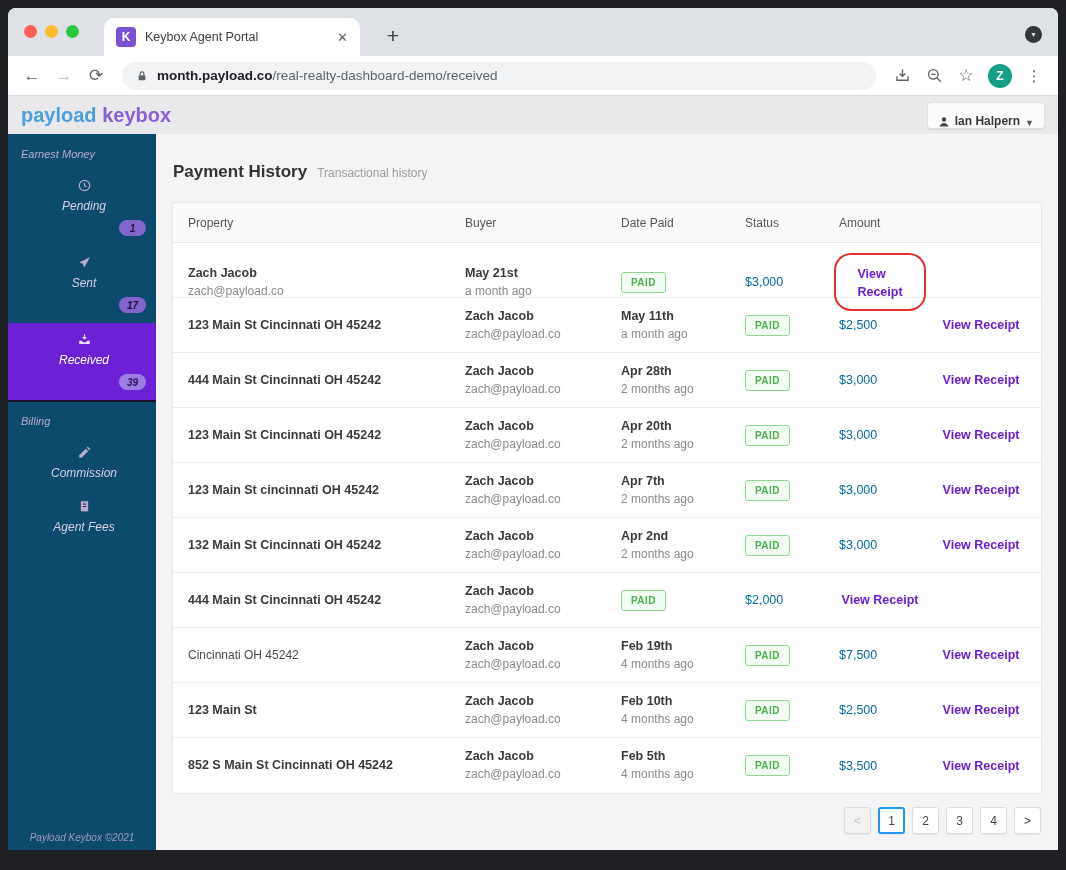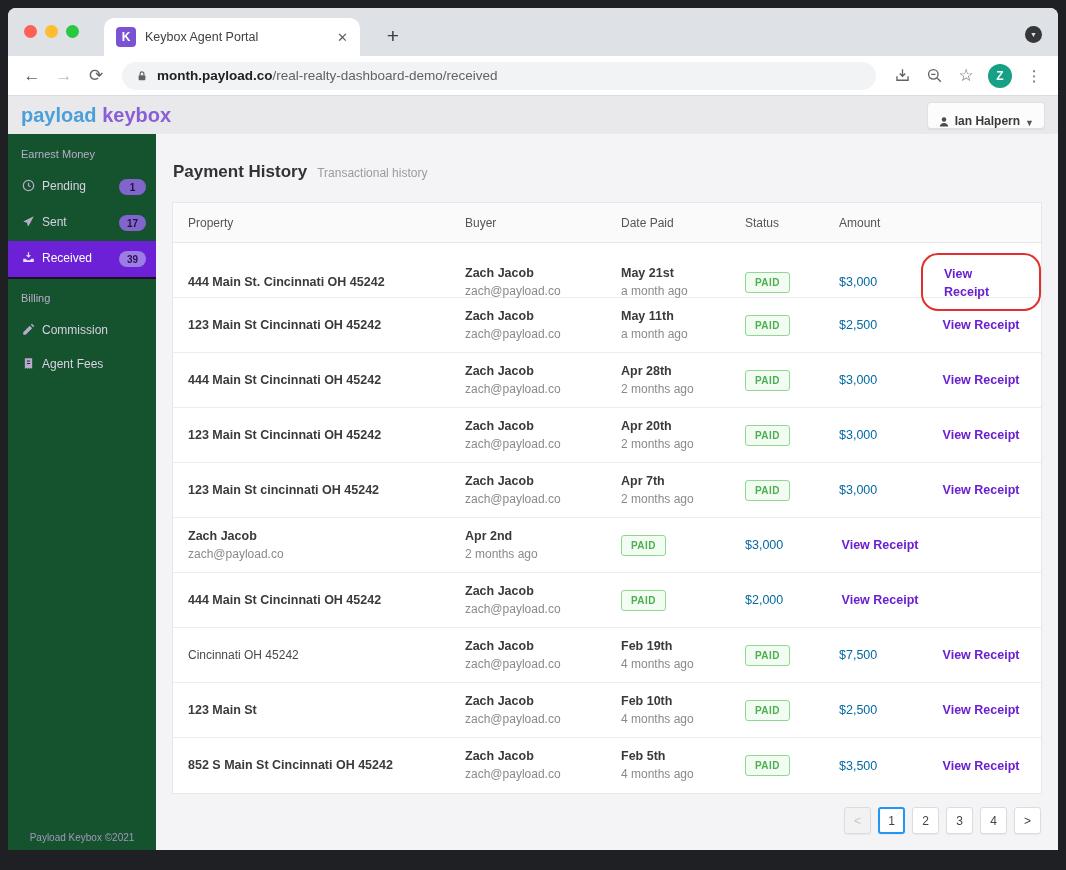--- a/index.html
+++ b/index.html
@@ -36,24 +36,24 @@
   .appheader { height:38px; background:#e9e9eb; display:flex; align-items:center; padding:0 13px; flex:0 0 auto; }
   .brand { font-size:20px; font-weight:600; }
   .brand-payload { color:#4ba0da; }
   .brand-keybox { color:#8a5fd6; font-weight:700; }
   .user-btn { margin-left:auto; background:#fcfcfd; border:1px solid #e0e0e3; border-radius:4px; height:27px; display:flex; align-items:flex-end; gap:5px; padding:0 10px; font-size:12px; font-weight:700; color:#3a3a3a; box-shadow:0 1px 1px rgba(0,0,0,.06); }
   .user-btn .caret { font-size:9px; color:#555; }
   .person-ic { display:flex; color:#4a4a4a; }
 
   
   .content { flex:1; display:flex; min-height:0; }
-  .sidebar { width:148px; background:#14532d; display:flex; flex-direction:column; flex:0 0 auto; }
+  .sidebar { width:148px; background:#0c4a6e; display:flex; flex-direction:column; flex:0 0 auto;font-style:italic; }
   .side-label { font-size:11px; color:#baadcc; padding:14px 13px 9px; }
   .side-sec-billing .side-label { border-top:2px solid #1b0f29; padding-top:13px; }
-  .side-item { display:flex; gap:7px; padding:10px 10px 10px 14px; font-size:12px; color:#d9d1e6; }
+  .side-item { display:flex; align-items:center; gap:7px; padding:10px 10px 10px 14px; font-size:12px; color:#d9d1e6;flex-direction:column; }
   .side-item .s-ic { display:flex; color:#b8abcc; flex:0 0 auto; }
   .badge { margin-left:auto; background:#8265cc; color:#211340; font-size:10px; font-weight:700; min-width:27px; text-align:center; padding:2.5px 7px; border-radius:9px; }
   .side-item.active { background:#6c21d6; color:#fff; }
   .side-item.active .s-ic { color:#e8defa; }
   .side-item.active .badge { background:#9b7de4; color:#2a1157; }
   .side-footer { margin-top:auto; text-align:center; font-size:10px; color:#a596bd; padding:0 0 7px; }
 
   .main { flex:1; background:#f4f4f6; padding:16px 16px 0; overflow:hidden; }
   .title-row { display:flex; align-items:baseline; gap:10px; margin:12px 0 20px 1px; }
   .page-title { font-size:17px; font-weight:700; color:#333; }
@@ -212,23 +212,20 @@
             <div>Property</div>
             <div>Buyer</div>
             <div>Date Paid</div>
             <div>Status</div>
             <div>Amount</div>
             <div></div>
           </div>
         <div id="table-body">
             <div class="trow grid-cols">
               <div>
-                <div class="cell-primary">444 Main St. Cincinnati OH 45242</div>
-              </div>
-              <div>
                 <div class="cell-primary">Zach Jacob</div>
                 <div class="cell-sub">zach@payload.co</div>
               </div>
               <div>
                 <div class="cell-primary">May 21st</div>
                 <div class="cell-sub">a month ago</div>
               </div>
               <div><span class="paid-badge">PAID</span></div>
               <div class="amount">$3,000</div>
               <div class="action-cell">
@@ -301,20 +298,23 @@
                 <div class="cell-primary">Apr 7th</div>
                 <div class="cell-sub">2 months ago</div>
               </div>
               <div><span class="paid-badge">PAID</span></div>
               <div class="amount">$3,000</div>
               <div class="action-cell">
                 <span class="receipt-link">View Receipt</span>
               </div>
             </div>
             <div class="trow grid-cols">
+              <div>
+                <div class="cell-primary">132 Main St Cincinnati OH 45242</div>
+              </div>
               <div>
                 <div class="cell-primary">Zach Jacob</div>
                 <div class="cell-sub">zach@payload.co</div>
               </div>
               <div>
                 <div class="cell-primary">Apr 2nd</div>
                 <div class="cell-sub">2 months ago</div>
               </div>
               <div><span class="paid-badge">PAID</span></div>
               <div class="amount">$3,000</div>

